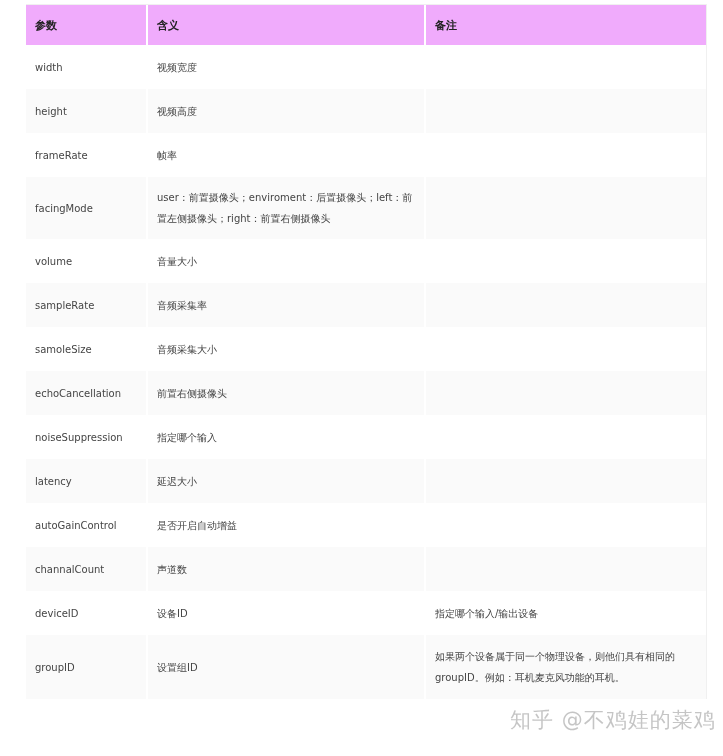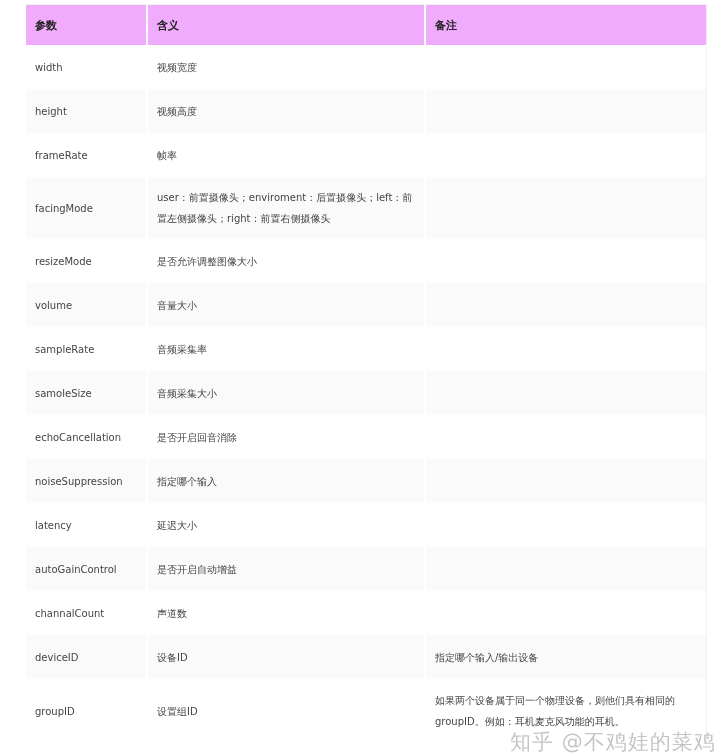--- a/index.html
+++ b/index.html
@@ -51,21 +51,21 @@
     tbody tr td { height: 44px; }
     tbody tr:nth-child(odd) td { background: #ffffff; }
     tbody tr:nth-child(even) td { background: #fafafa; }
     tbody tr.tall td { height: 62px; }
     tbody tr.tall2 td { height: 64px; }
     td.param { color: #444444; }
     td.meaning, td.note { color: #444444; }
     .watermark {
       position: absolute;
       left: 510px;
-      top: 728px;
+      top: 706px;
       font-size: 21px;
       color: rgba(150,150,150,0.55);
       letter-spacing: 1px;
       pointer-events: none;
       white-space: nowrap;
     }
   </style>
 </head>
 <body>
 
@@ -98,42 +98,37 @@
         <td class="param">frameRate</td>
         <td class="meaning">帧率</td>
         <td class="note"></td>
       </tr>
       <tr class="tall">
         <td class="param">facingMode</td>
         <td class="meaning">user：前置摄像头；enviroment：后置摄像头；left：前置左侧摄像头；right：前置右侧摄像头</td>
         <td class="note"></td>
       </tr>
       <tr>
-        <td class="param">resizeMode</td>
-        <td class="meaning">是否允许调整图像大小</td>
-        <td class="note"></td>
-      </tr>
-      <tr>
         <td class="param">volume</td>
         <td class="meaning">音量大小</td>
         <td class="note"></td>
       </tr>
       <tr>
         <td class="param">sampleRate</td>
         <td class="meaning">音频采集率</td>
         <td class="note"></td>
       </tr>
       <tr>
         <td class="param">samoleSize</td>
         <td class="meaning">音频采集大小</td>
         <td class="note"></td>
       </tr>
       <tr>
         <td class="param">echoCancellation</td>
-        <td class="meaning">是否开启回音消除</td>
+        <td class="meaning">前置右侧摄像头</td>
         <td class="note"></td>
       </tr>
       <tr>
         <td class="param">noiseSuppression</td>
         <td class="meaning">指定哪个输入</td>
         <td class="note"></td>
       </tr>
       <tr>
         <td class="param">latency</td>
         <td class="meaning">延迟大小</td>

